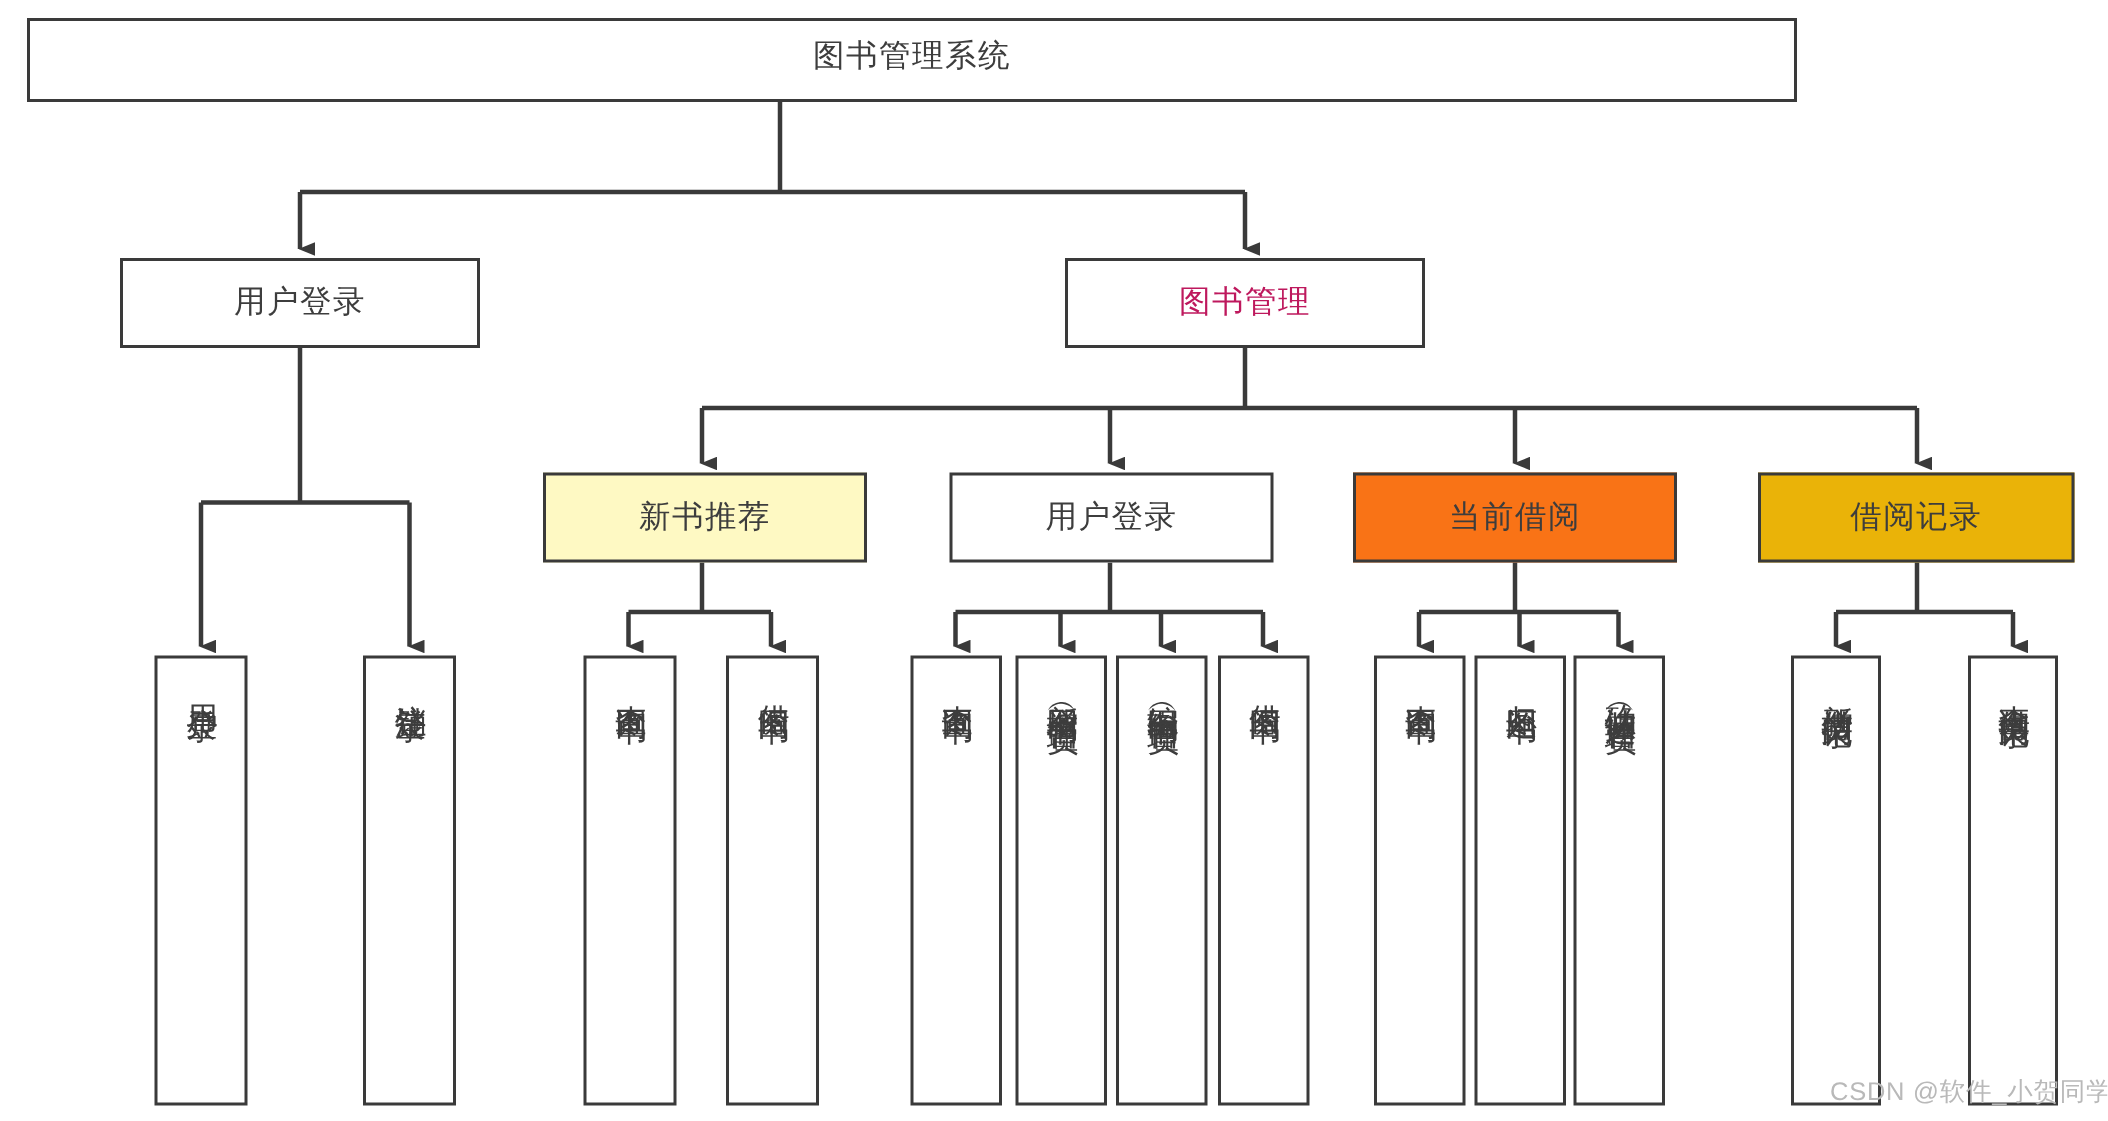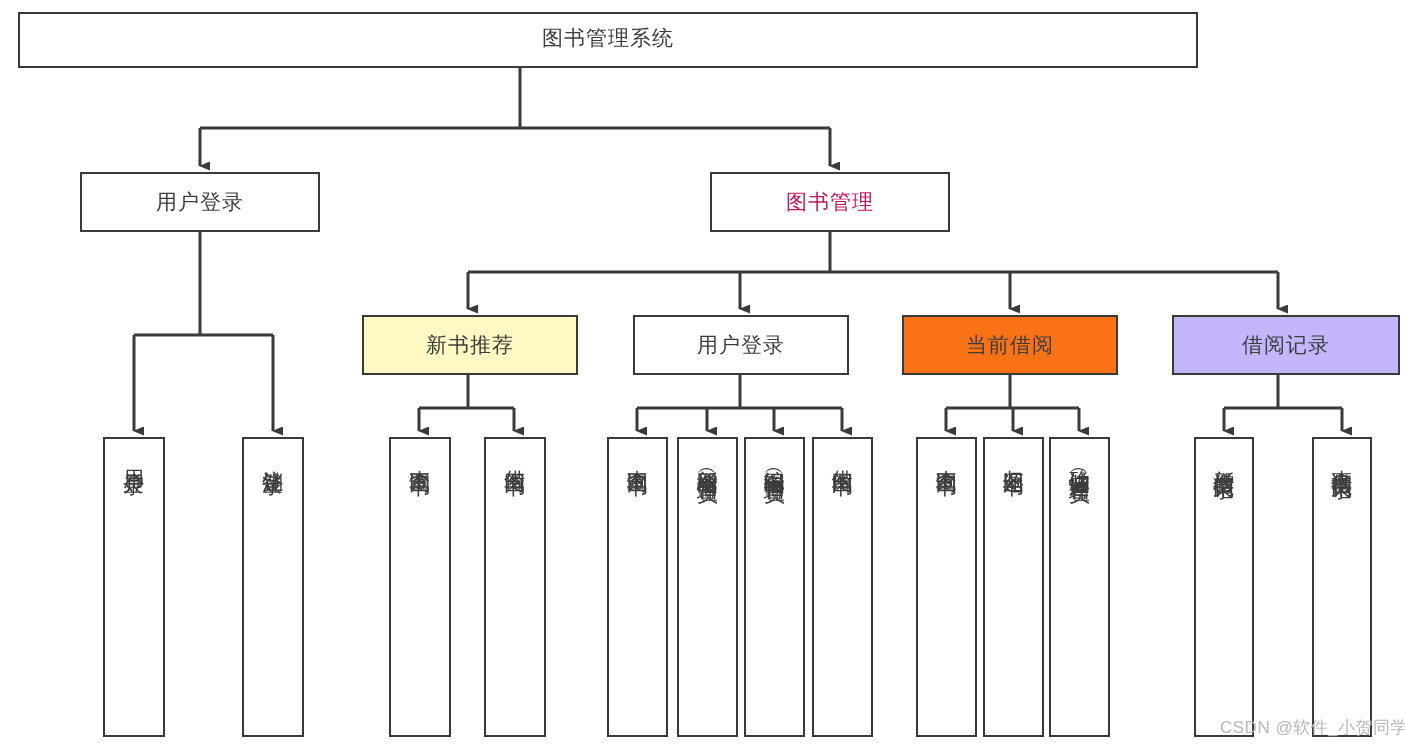--- a/index.html
+++ b/index.html
@@ -135,21 +135,21 @@
 
   <div class="node horiz" id="node-l3-0" style="left: 362px; top: 315px; width: 216px; height: 60px; border-color: rgb(58, 58, 58); background: #fef9c3; color: rgb(61, 61, 61);">
     <span>新书推荐</span>
   </div>
   <div class="node horiz" id="node-l3-1" style="left: 633px; top: 315px; width: 216px; height: 60px; border-color: rgb(58, 58, 58); background: rgb(255, 255, 255); color: rgb(61, 61, 61);">
     <span>用户登录</span>
   </div>
   <div class="node horiz" id="node-l3-2" style="left: 902px; top: 315px; width: 216px; height: 60px; border-color: rgb(58, 58, 58); background: #f97316; color: rgb(61, 61, 61);">
     <span>当前借阅</span>
   </div>
-  <div class="node horiz" id="node-l3-3" style="left: 1172px; top: 315px; width: 228px; height: 60px; border-color: rgb(58, 58, 58); background: #c4b5fd; color: rgb(61, 61, 61);">
+  <div class="node horiz" id="node-l3-3" style="left: 1172px; top: 315px; width: 211px; height: 60px; border-color: rgb(58, 58, 58); background: #eab308; color: rgb(61, 61, 61);">
     <span>借阅记录</span>
   </div>
 
   <div class="node vert" id="node-leaf-0" style="left: 103px; top: 437px; width: 62px; height: 300px; border-color: rgb(58, 58, 58); background: rgb(255, 255, 255); color: rgb(61, 61, 61);">
     <span class="vtext">用户登录</span>
   </div>
   <div class="node vert" id="node-leaf-1" style="left: 242px; top: 437px; width: 62px; height: 300px; border-color: rgb(58, 58, 58); background: rgb(255, 255, 255); color: rgb(61, 61, 61);">
     <span class="vtext">注销登录</span>
   </div>
   <div class="node vert" id="node-leaf-2" style="left: 389px; top: 437px; width: 62px; height: 300px; border-color: rgb(58, 58, 58); background: rgb(255, 255, 255); color: rgb(61, 61, 61);">

